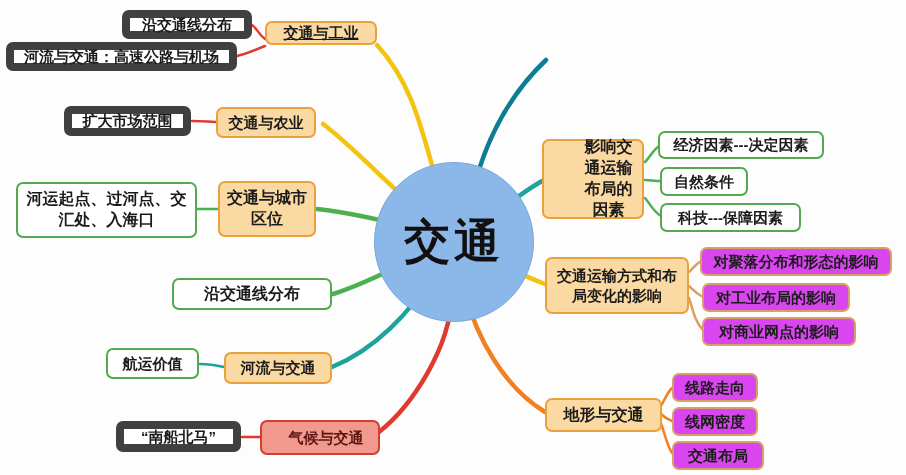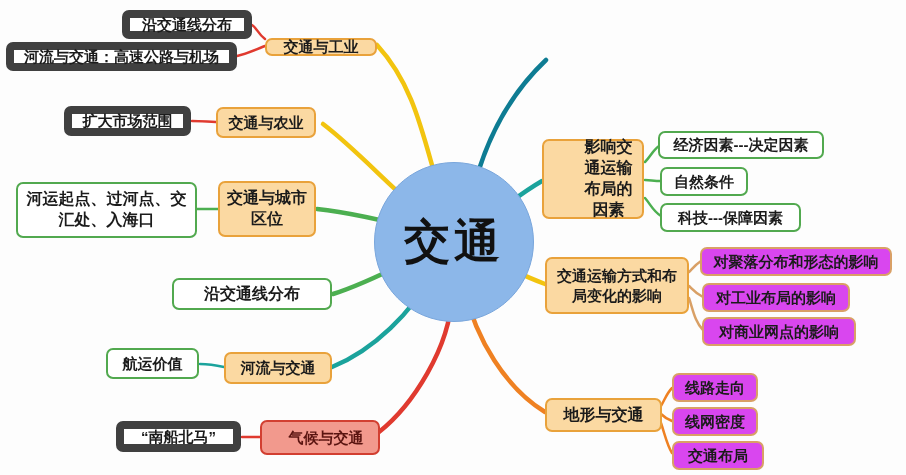--- a/index.html
+++ b/index.html
@@ -60,21 +60,21 @@
     <path d="M689,298 C693,310 695,322 703,330" stroke="#d9a066" stroke-width="2.5" fill="none" stroke-linecap="round"></path>
     <path d="M661,406 C665,399 667,393 672,388" stroke="#ef8122" stroke-width="2.5" fill="none" stroke-linecap="round"></path>
     <path d="M661,414 C664,417 667,419 672,421" stroke="#ef8122" stroke-width="2.5" fill="none" stroke-linecap="round"></path>
     <path d="M661,423 C665,435 667,445 672,453" stroke="#ef8122" stroke-width="2.5" fill="none" stroke-linecap="round"></path>
   </svg>
 
   <div class="center-node">交通</div>
 
   <div class="node b-red" style="left:122px; top:10px;  width:130px; height:29px;">沿交通线分布</div>
   <div class="node b-red" style="left:6px;   top:42px;  width:231px; height:29px;">河流与交通：高速公路与机场</div>
-  <div class="node fill-orange" style="left:265px; top:38px;  width:112px; height:18px;">交通与工业</div>
+  <div class="node fill-orange" style="left:265px; top:21px;  width:112px; height:24px;text-decoration:underline;">交通与工业</div>
 
   <div class="node b-red" style="left:64px;  top:106px; width:127px; height:30px;">扩大市场范围</div>
   <div class="node fill-orange" style="left:216px; top:107px; width:100px; height:31px;">交通与农业</div>
 
   <div class="node b-green lg" style="left:16px;  top:182px; width:181px; height:56px;">河运起点、过河点、交汇处、入海口</div>
   <div class="node fill-orange lg" style="left:218px; top:181px; width:98px;  height:56px;">交通与城市区位</div>
 
   <div class="node b-green lg" style="left:172px; top:278px; width:160px; height:32px;">沿交通线分布</div>
 
   <div class="node b-green" style="left:106px; top:348px; width:93px;  height:31px;">航运价值</div>

